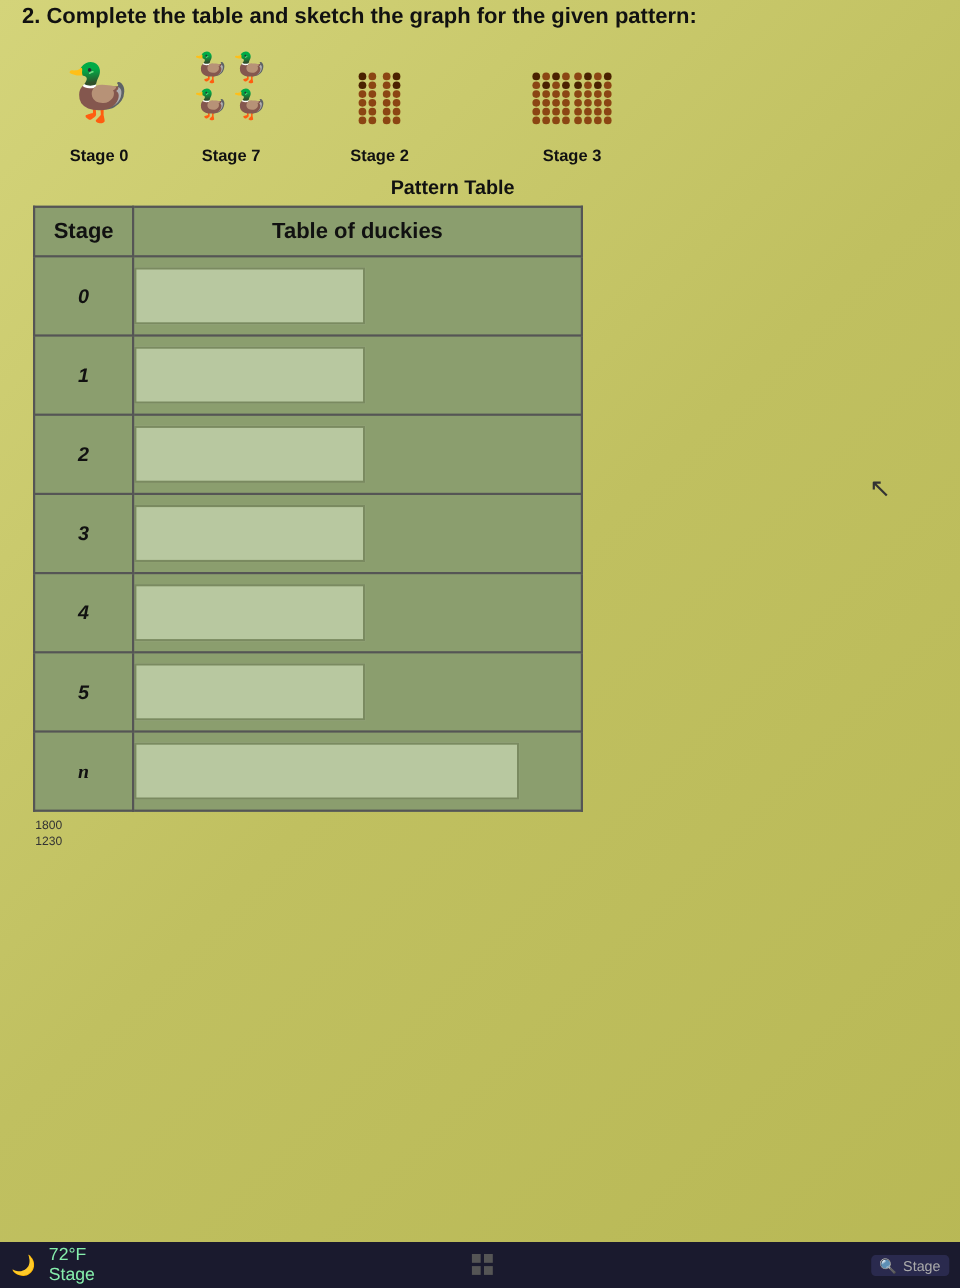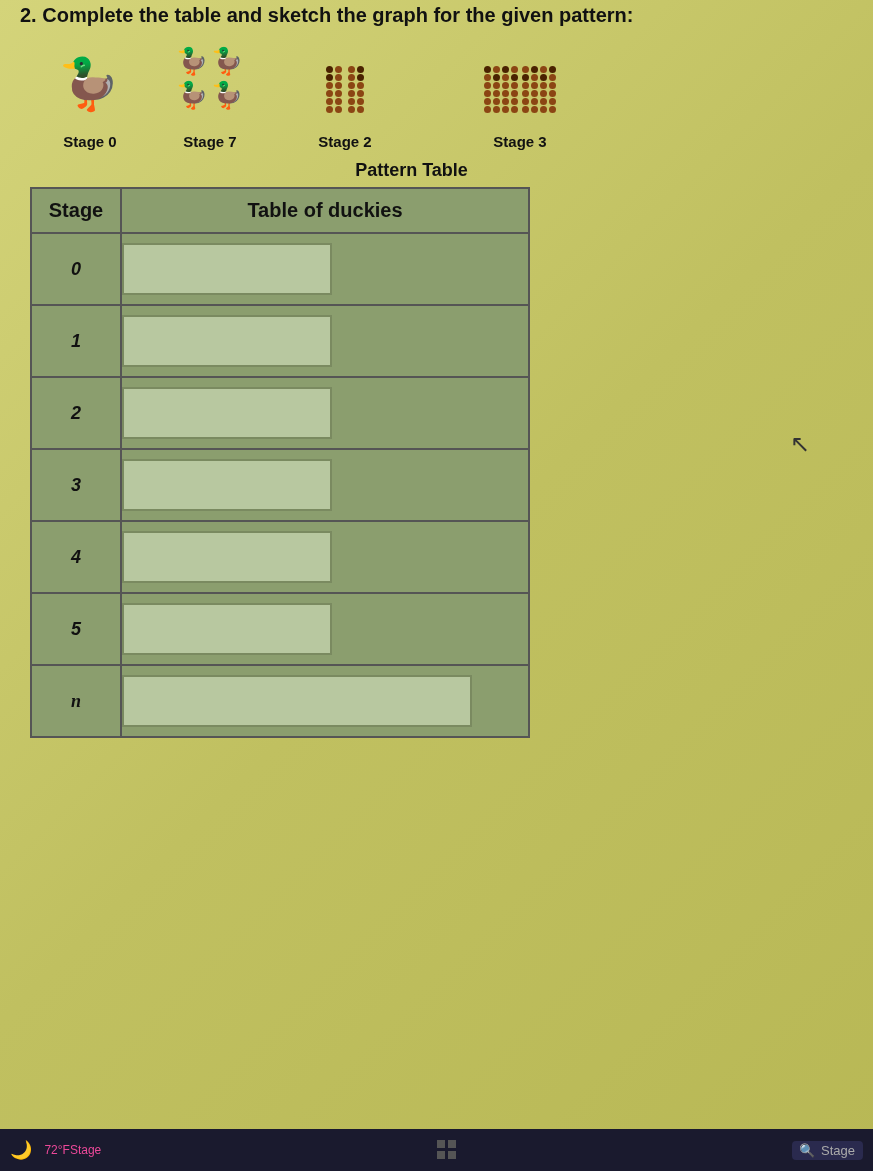--- a/index.html
+++ b/index.html
@@ -136,23 +136,23 @@
       background: #1a1a2e;
       display: flex;
       align-items: center;
       padding: 0 10px;
       gap: 12px;
       z-index: 100;
     }
 
     .taskbar-weather {
       display: flex;
-      flex-direction: row;
-      color: #ec4899;
-      font-size: 12px;
+      flex-direction: column;
+      color: #86efac;
+      font-size: 16px;
       line-height: 1.2;
     }
 
     .taskbar-moon {
       font-size: 18px;
       color: #ff8c00;
     }
 
     .taskbar-center {
       flex: 1;
@@ -472,20 +472,23 @@
           </td>
           <td class="answer-cell">
             <input type="text" class="answer-input-box-wide" style="">
           </td>
         </tr>
       </tbody>
     </table>
 
   </div>
 
+  <div style="margin-top: 6px; padding-left: 12px; font-size:11px; color:#333; line-height:1.3;">
+    <div>1800<br>1230</div>
+  </div>
 
 </div>
 
 <div class="cursor">↖</div>
 
 <div class="taskbar">
   <span class="taskbar-moon">🌙</span>
   <div class="taskbar-weather">
     <span>72°F</span>
     <span>Stage</span>

